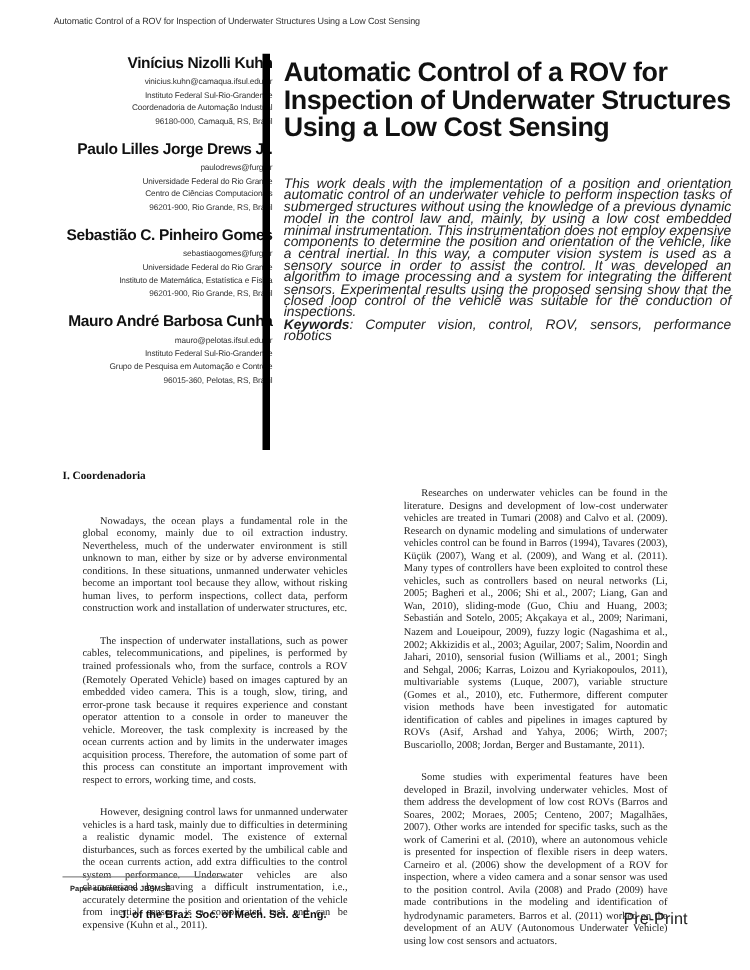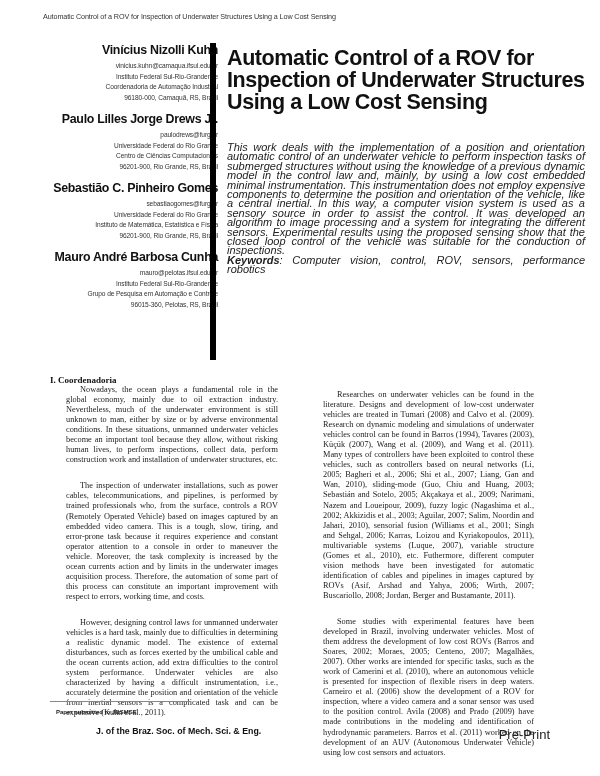--- a/index.html
+++ b/index.html
@@ -7,21 +7,21 @@
   .running-head { position:absolute; left:43px; top:12px; font-family:"Liberation Sans", sans-serif; font-size:7.2px; color:#333; letter-spacing:-0.1px; white-space:nowrap; }
   .authors { position:absolute; left:0; top:43px; width:194px; text-align:right; font-family:"Liberation Sans", sans-serif;padding-left:24px; }
   .author { margin-bottom:9px; }
   .author-name { font-weight:bold; font-size:12.4px; line-height:15px; letter-spacing:-0.3px; color:#111; margin-bottom:3px; white-space:nowrap; }
   .author-line { font-size:6.6px; line-height:10.5px; color:#333; white-space:nowrap; letter-spacing:-0.1px; }
   .vbar { position:absolute; left:210px; top:43px; width:6px; height:317px; background:#000; }
   .title { position:absolute; left:227px; top:47px; width:370px; font-family:"Liberation Sans", sans-serif; font-weight:bold; font-size:21.5px; line-height:22px; color:#111; letter-spacing:-0.4px; }
   .abstract { position:absolute; left:227px; top:143px; width:358px; font-family:Liberation Sans, sans-serif; font-style:italic; font-size:11px; line-height:9.4px; color:#222; text-align:justify; }
   .abstract .kw-label { font-weight:bold; }
   .col { position:absolute; width:244px; font-family:"Liberation Serif", serif; font-size:8.3px; line-height:10.05px; color:#222; text-align:justify; }
-  .col-left { left:50px; top:369px; }
+  .col-left { left:50px; top:396px; }
   .col-right { left:307px; top:374px; width:243px; }
   .section-heading { position:absolute; left:50px; top:375px; font-family:"Liberation Serif", serif; font-weight:bold; font-size:9px; color:#111; }
   .col p { margin:16px; text-indent:14px; }
   .footnote-rule { position:absolute; left:50px; top:701px; width:141px; height:1px; background:#888; }
   .footnote { position:absolute; left:56px; top:709px; font-family:"Liberation Sans", sans-serif; font-weight:bold; font-size:6px; color:#222; }
   .journal { position:absolute; left:50px; top:726px; font-family:Liberation Sans, sans-serif; font-weight:bold; font-size:8.8px; color:#111;margin-left:46px; }
   .preprint { position:absolute; right:50px; top:727px; font-family:"Liberation Sans", sans-serif; font-size:13px; color:#222; }
 </style>
 </head>
 <body>

